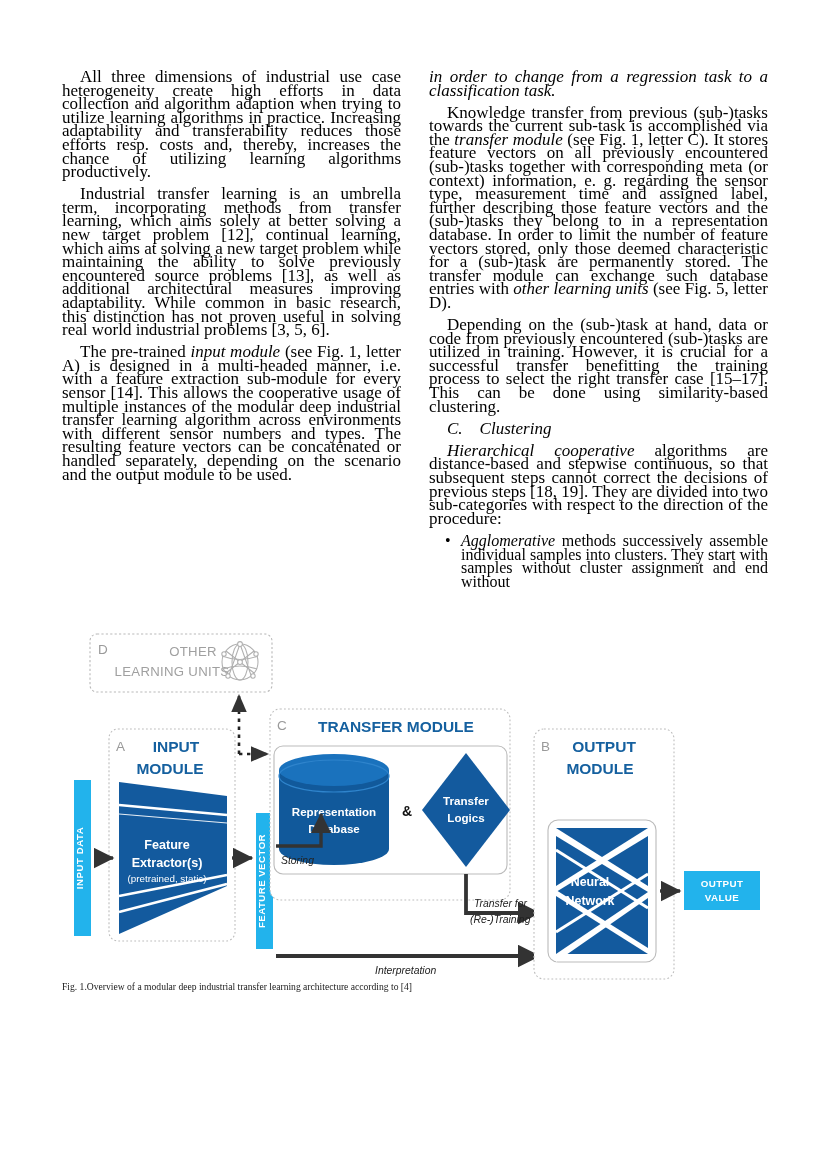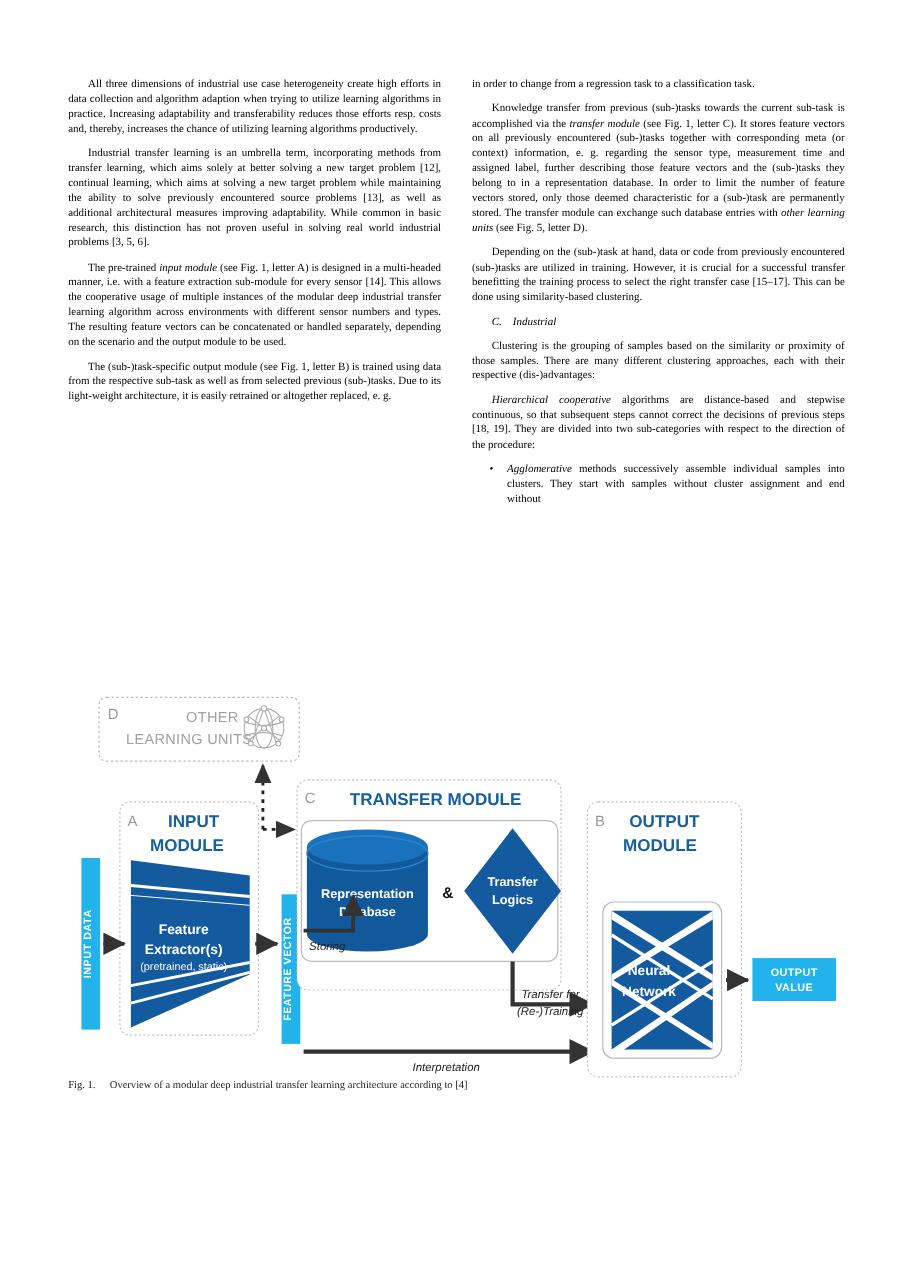--- a/index.html
+++ b/index.html
@@ -28,46 +28,46 @@
     top: 70px;
     width: 706px;
     display: flex;
     gap: 28px;
   }
   .col {
     width: 339px;
   }
   .col p {
     margin: 0 0 8.5px 0;
-    font-size: 10px;
+    font-size: 17px;
     line-height: 13.6px;
     text-align: justify;
     text-indent: 18px;
     hyphens: auto;
   }
-  .col p.noindent { text-indent: 0; }
+  .col p.noindent { text-indent: 0; font-style: italic; }
   .sec-head {
     margin: 2px 0 5px 0;
     font-size: 11.6px;
     line-height: 13.8px;
     font-style: italic;
     text-indent: 0;
     text-align: left;
   }
   .sec-head .lbl { font-style: italic; }
   .it { font-style: italic; }
 
   ul.bullets {
     margin: 3px 0 0 0;
     padding: 0 0 0 30px;
     list-style: none;
   }
   ul.bullets li {
     position: relative;
-    font-size: 10px;
+    font-size: 16px;
     line-height: 13.6px;
     text-align: justify;
     margin-bottom: 6px;
     padding-left: 2px;
   }
   ul.bullets li:before {
     content: "\2022";
     position: absolute;
     left: -14px;
     top: 0;
@@ -85,54 +85,52 @@
 
   .fig-caption {
     position: absolute;
     left: 62px;
     top: 981px;
     width: 706px;
     font-size: 9.6px;
     line-height: 12px;
     color: #1a1a1a;
   }
-  .fig-caption .fignum { margin-right: 13px; }
+  .fig-caption .fignum { }
 </style>
 </head>
 <body>
 
 <div id="page">
 
   <div class="columns">
 
     <div class="col">
       <p>All three dimensions of industrial use case heterogeneity create high efforts in data collection and algorithm adaption when trying to utilize learning algorithms in practice. Increasing adaptability and transferability reduces those efforts resp. costs and, thereby, increases the chance of utilizing learning algorithms productively.</p>
       <p>Industrial transfer learning is an umbrella term, incorporating methods from transfer learning, which aims solely at better solving a new target problem [12], continual learning, which aims at solving a new target problem while maintaining the ability to solve previously encountered source problems [13], as well as additional architectural measures improving adaptability. While common in basic research, this distinction has not proven useful in solving real world industrial problems [3, 5, 6].</p>
 
 
 
       <p><span>The pre-trained </span><span class="it">input module</span><span> (see Fig. 1, letter A) is designed in a multi-headed manner, i.e. with a feature extraction sub-module for every sensor [14]. This allows the cooperative usage of multiple instances of the modular deep industrial transfer learning algorithm across environments with different sensor numbers and types. The resulting feature vectors can be concatenated or handled separately, depending on the scenario and the output module to be used.</span></p>
 
-      <p>The (sub-)task-specific output module (see Fig. 1, letter B) is trained using data from the respective sub-task as well as from selected previous (sub-)tasks. Due to its light-weight architecture, it is easily retrained or altogether replaced, e. g.</p>
     </div>
 
     <div class="col">
       <p class="noindent">in order to change from a regression task to a classification task.</p>
 
       <p><span>Knowledge transfer from previous (sub-)tasks towards the current sub-task is accomplished via the </span><span class="it">transfer module</span><span> (see Fig. 1, letter C). It stores feature vectors on all previously encountered (sub-)tasks together with corresponding meta (or context) information, e. g. regarding the sensor type, measurement time and assigned label, further describing those feature vectors and the (sub-)tasks they belong to in a representation database. In order to limit the number of feature vectors stored, only those deemed characteristic for a (sub-)task are permanently stored. The transfer module can exchange such database entries with </span><span class="it">other learning units</span><span> (see Fig. 5, letter D).</span></p>
 
       <p>Depending on the (sub-)task at hand, data or code from previously encountered (sub-)tasks are utilized in training. However, it is crucial for a successful transfer benefitting the training process to select the right transfer case [15–17]. This can be done using similarity-based clustering.</p>
 
       <p class="sec-head">
         <span class="lbl">C.</span>
         <span>&nbsp;&nbsp;</span>
-        <span>Industrial</span>
+        <span>Clustering</span>
       </p>
 
-      <p>Clustering is the grouping of samples based on the similarity or proximity of those samples. There are many different clustering approaches, each with their respective (dis-)advantages:</p>
 
       <p><span class="it">Hierarchical cooperative</span><span> algorithms are distance-based and stepwise continuous, so that subsequent steps cannot correct the decisions of previous steps [18, 19]. They are divided into two sub-categories with respect to the direction of the procedure:</span></p>
 
       <ul class="bullets">
         <li><span class="it">Agglomerative</span><span> methods successively assemble individual samples into clusters. They start with samples without cluster assignment and end without</span></li>
       </ul>
     </div>
   </div>
 
   <div id="figure">

